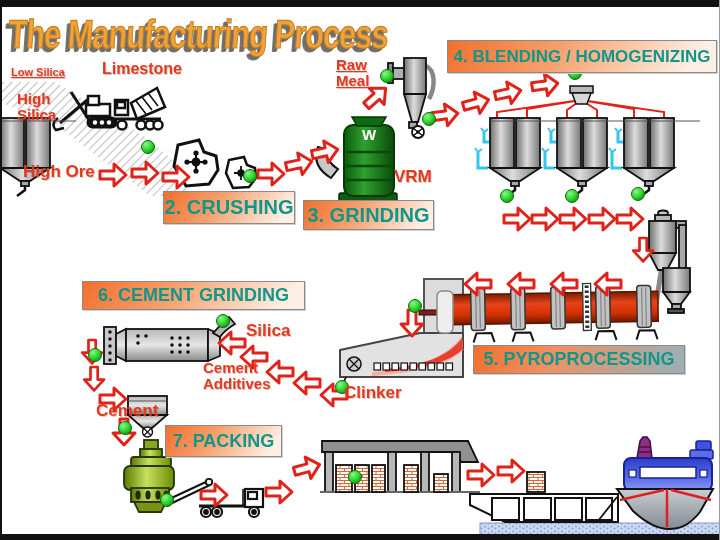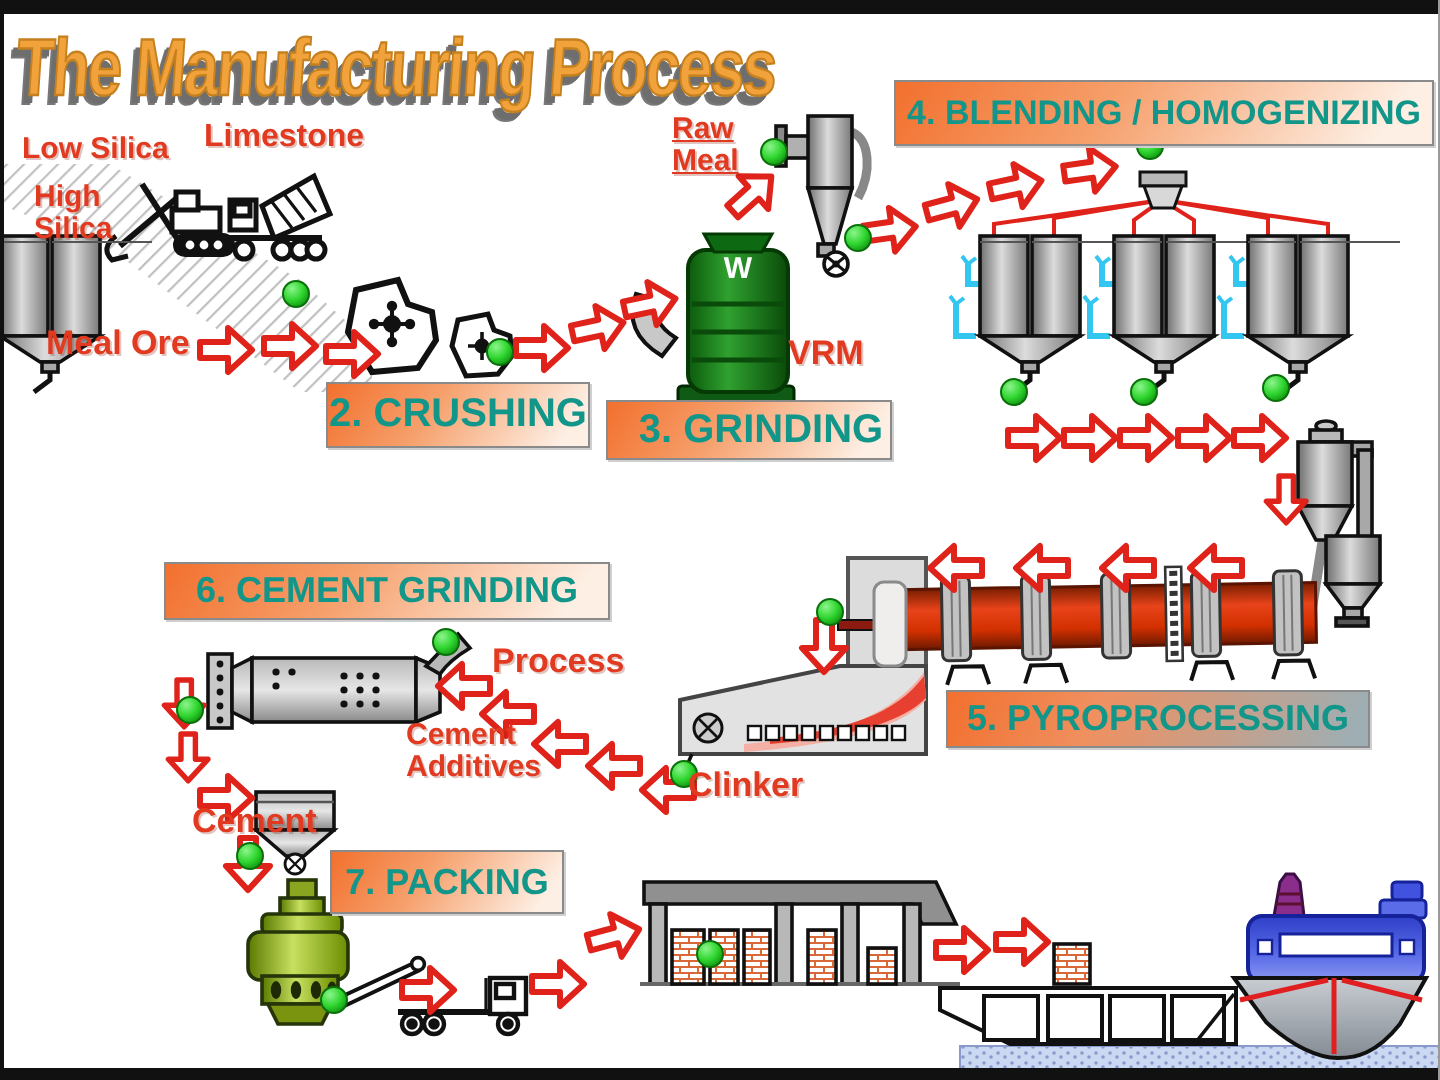--- a/index.html
+++ b/index.html
@@ -404,33 +404,33 @@
     <use href="#dot" x="95" y="355"></use>
     <use href="#dot" x="125" y="428"></use>
     <use href="#dot" x="167" y="500"></use>
     <use href="#dot" x="355" y="477"></use>
   </g>
 </svg>
 
   <div class="slide-title">The Manufacturing Process</div>
 
   <div class="step-box" style="left:163px;top:191px;width:130px;height:31px;font-size:20px;">2. CRUSHING</div>
-  <div class="step-box" style="left:303px;top:200px;width:129px;height:28px;font-size:20px;padding-left:12px;">3. GRINDING</div>
+  <div class="step-box" style="left:303px;top:200px;width:129px;height:28px;font-size:20px;">3. GRINDING</div>
   <div class="step-box" style="left:447px;top:40px;width:268px;height:31px;font-size:17px;">4. BLENDING / HOMOGENIZING</div>
   <div class="step-box graybg" style="left:473px;top:345px;width:210px;height:27px;font-size:18px;">5. PYROPROCESSING</div>
   <div class="step-box" style="left:82px;top:281px;width:221px;height:27px;font-size:18px;">6. CEMENT GRINDING</div>
   <div class="step-box" style="left:165px;top:425px;width:115px;height:30px;font-size:18px;text-align:center;">7. PACKING</div>
 
-  <div class="mat-label" style="left:11px;top:67px;font-size:15px;">Low Silica</div>
+  <div class="mat-label" style="left:11px;top:67px;font-size:11px;text-decoration:underline;">Low Silica</div>
   <div class="mat-label" style="left:102px;top:61px;font-size:16px;">Limestone</div>
   <div class="mat-label" style="left:17px;top:91px;font-size:15px;width:52px;">High Silica</div>
-  <div class="mat-label" style="left:23px;top:163px;font-size:17px;">Meal Ore</div>
+  <div class="mat-label" style="left:23px;top:163px;font-size:17px;">High Ore</div>
   <div class="mat-label" style="left:336px;top:57px;font-size:15px;width:48px;text-decoration:underline;">Raw Meal</div>
   <div class="mat-label" style="left:394px;top:168px;font-size:17px;text-align:center;">VRM</div>
-  <div class="mat-label" style="left:246px;top:322px;font-size:17px;">Process</div>
+  <div class="mat-label" style="left:246px;top:322px;font-size:17px;">Silica</div>
   <div class="mat-label" style="left:203px;top:360px;font-size:15px;width:82px;">Cement Additives</div>
   <div class="mat-label" style="left:96px;top:366px;font-size:17px;margin-top:36px;">Cement</div>
   <div class="mat-label" style="left:344px;top:384px;font-size:17px;">Clinker</div>
 
   <div class="mill-mark">W</div>
 
   <div class="edge" id="edge-top"></div>
   <div class="edge" id="edge-bottom"></div>
   <div class="edge" id="edge-left"></div>
   <div class="edge" id="edge-right"></div>

